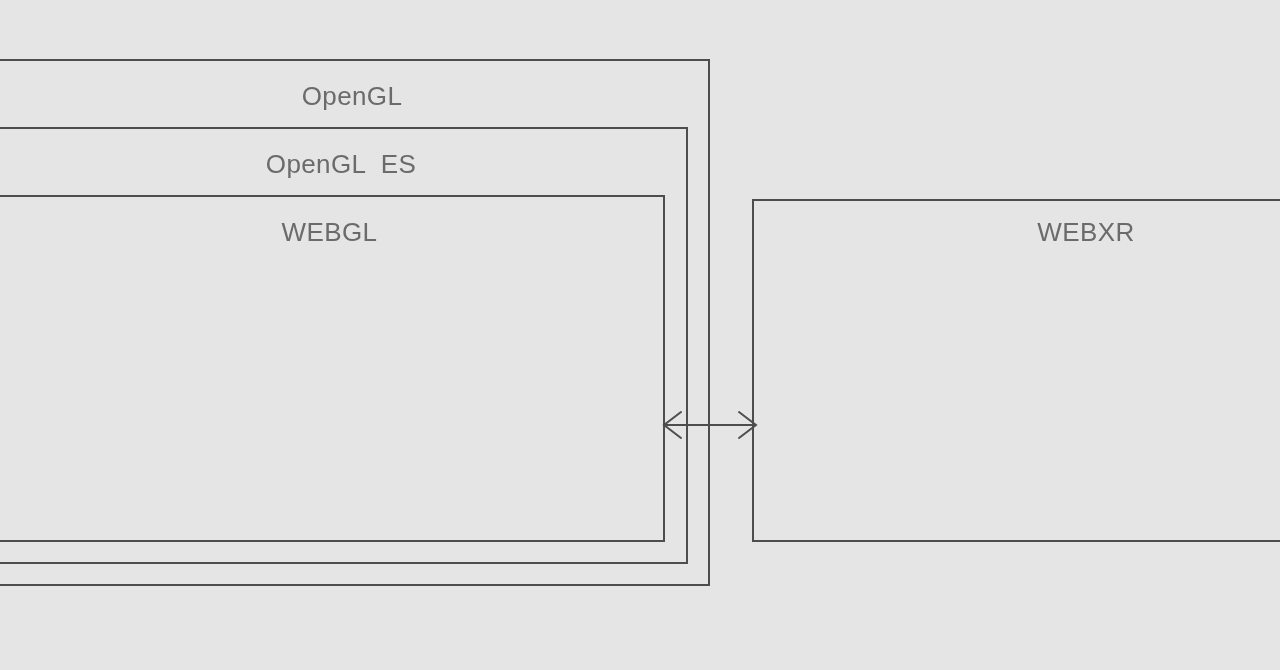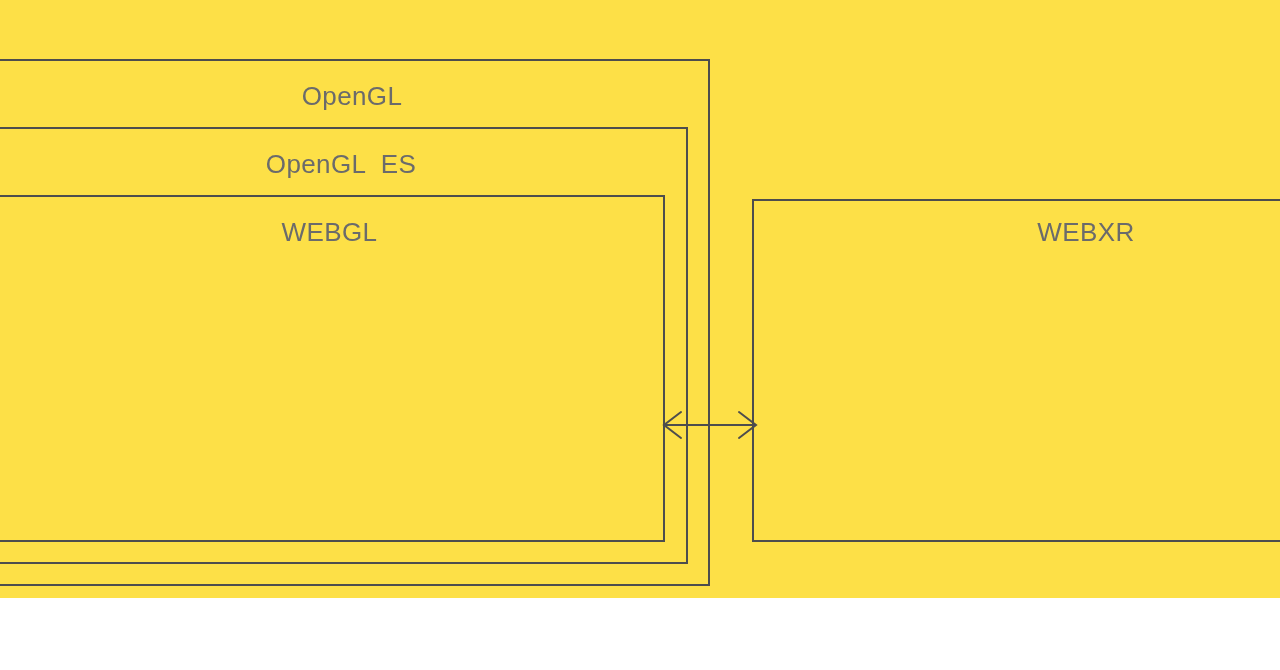--- a/index.html
+++ b/index.html
@@ -7,22 +7,22 @@
     margin: 0;
     padding: 0;
     background: #ffffff;
   }
   body {
     font-family: "Liberation Sans", sans-serif;
   }
   #canvas {
     position: relative;
     width: 1280px;
-    height: 598px;
-    background: #fde047;
+    height: 670px;
+    background: #e5e5e5;
     overflow: hidden;
     text-decoration: underline;
   }
 
   
   .box {
     position: absolute;
     box-sizing: border-box;
     background: transparent;
     border: 2px solid #4d4d4d;

